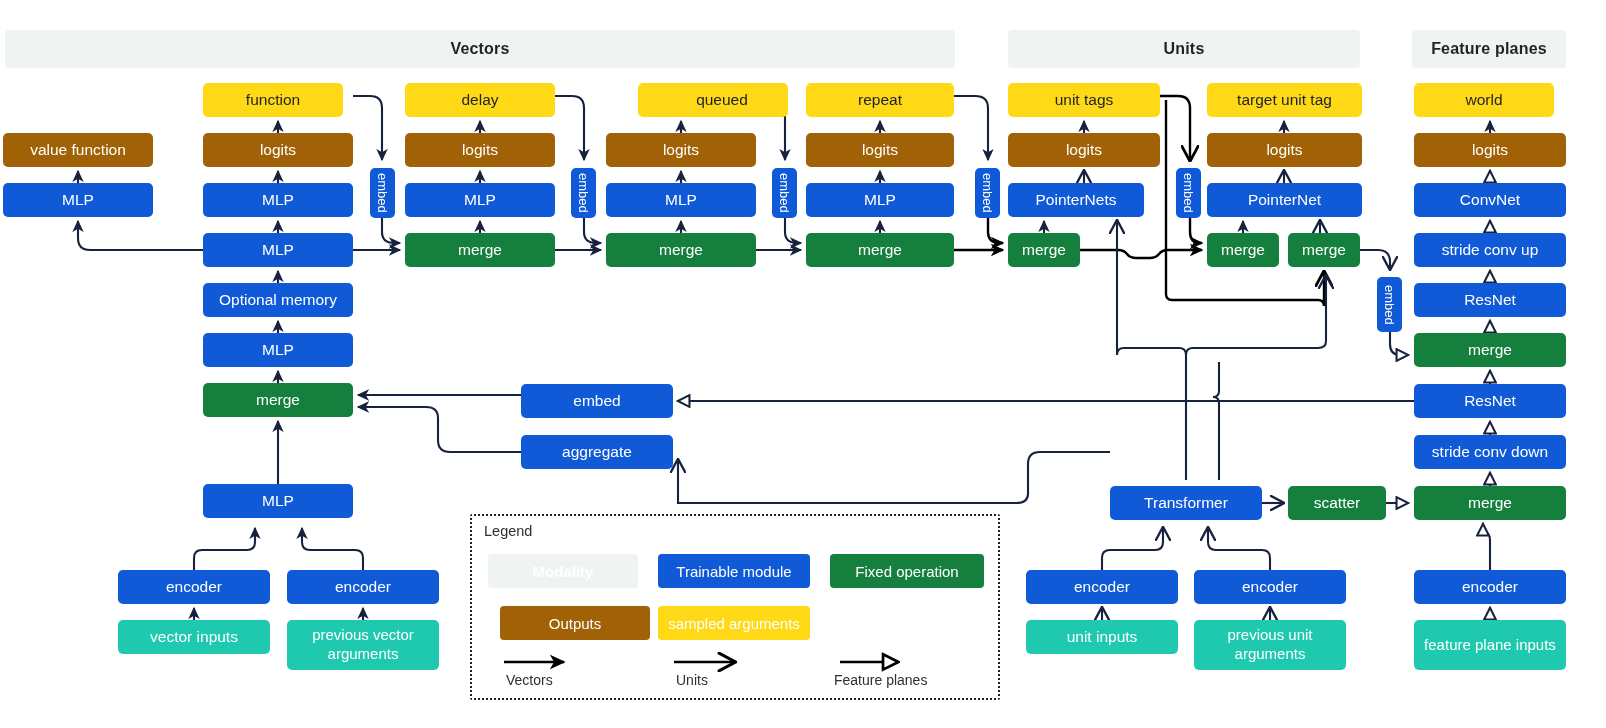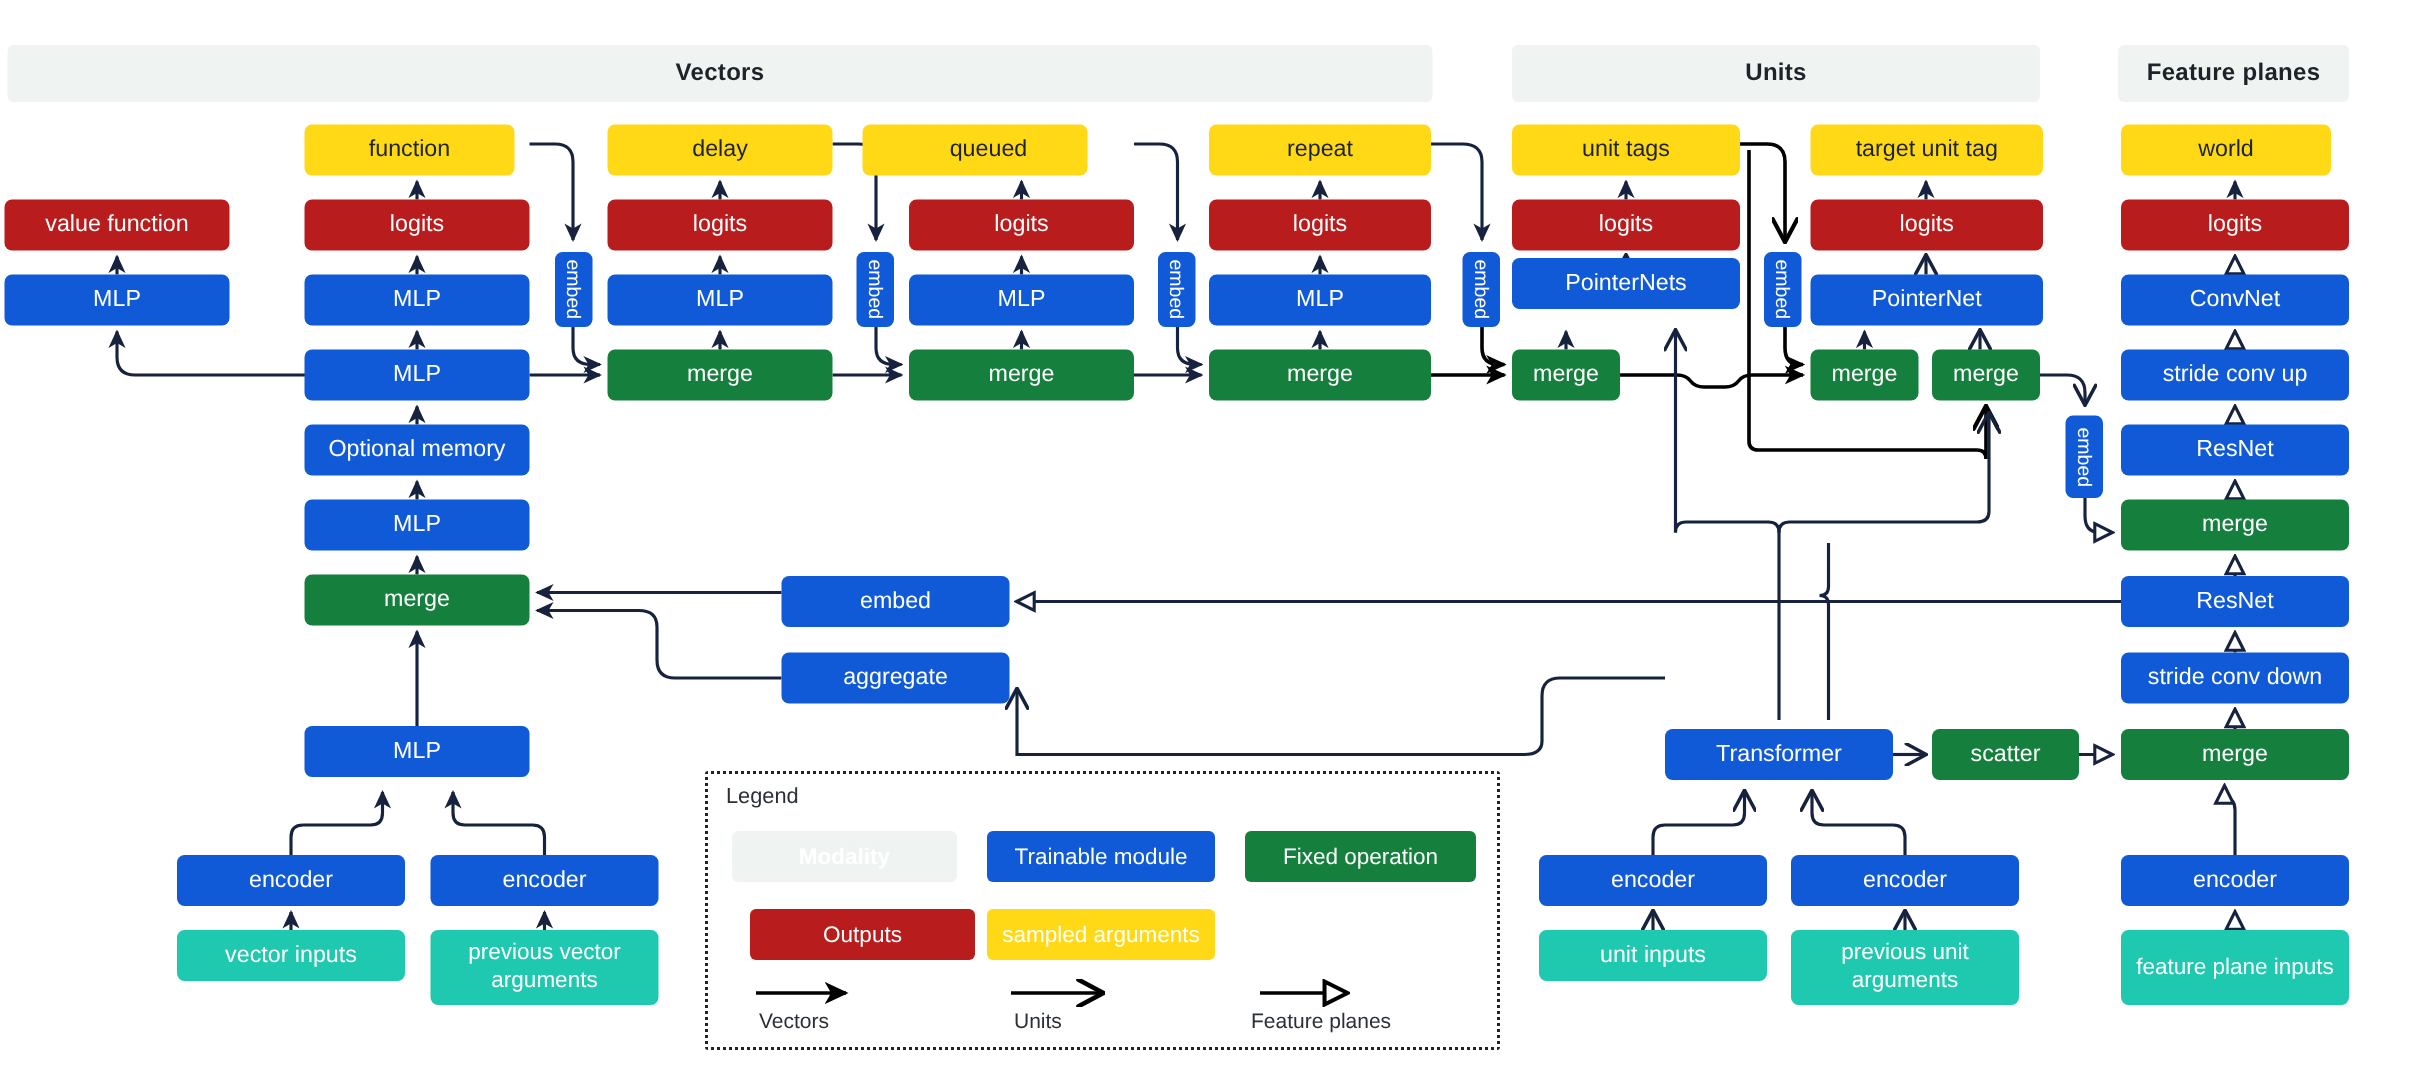--- a/index.html
+++ b/index.html
@@ -15,21 +15,21 @@
 
   .node {
     position:absolute; border-radius:5px;
     display:flex; align-items:center; justify-content:center; text-align:center;
     font-size:15.5px; line-height:1.18; padding:2px 5px;
     color:#ffffff; z-index:3;
   }
   .node.two-line { font-size:15px; line-height:1.25; }
 
   .c-yellow { background:#ffd816; color:#1d2329; }
-  .c-crimson{ background:#b91c1c; color:#ffffff; }
+  .c-crimson{ background:#a16207; color:#ffffff; }
   .c-blue   { background:#105ad8; color:#ffffff; }
   .c-gray   { background:#15803d; color:#ffffff; }
   .c-teal   { background:#1fc9af; color:#ffffff; }
   .c-modal  { background:#eff4f3; color:#1d2329; font-weight:bold; }
 
   .vert { writing-mode: vertical-rl; font-size:13px; padding:0; }
 
   svg.wires { position:absolute; left:0; top:0; width:1606px; height:728px; z-index:1; pointer-events:none; }
   svg.wires .w { fill:none; stroke:#17233e; stroke-width:2.1; }
   svg.wires .wk { fill:none; stroke:#000000; stroke-width:2.4; }
@@ -226,21 +226,21 @@
       </div>
       <div class="node c-blue" style="left: 405px; top: 183px; width: 150px; height: 34px;">
         <span>MLP</span>
       </div>
       <div class="node c-gray" style="left: 405px; top: 233px; width: 150px; height: 34px;">
         <span>merge</span>
       </div>
       <div class="node c-blue vert" style="left: 571px; top: 168px; width: 25px; height: 50px;">
         <span>embed</span>
       </div>
-      <div class="node c-yellow" style="left: 575px; top: 83px; width: 150px; height: 34px; padding-left: 23px;">
+      <div class="node c-yellow" style="left: 638px; top: 83px; width: 150px; height: 34px; padding-left: 23px;">
         <span>queued</span>
       </div>
       <div class="node c-crimson" style="left: 606px; top: 133px; width: 150px; height: 34px;">
         <span>logits</span>
       </div>
       <div class="node c-blue" style="left: 606px; top: 183px; width: 150px; height: 34px;">
         <span>MLP</span>
       </div>
       <div class="node c-gray" style="left: 606px; top: 233px; width: 150px; height: 34px;">
         <span>merge</span>
@@ -262,21 +262,21 @@
       </div>
       <div class="node c-blue vert" style="left: 975px; top: 168px; width: 25px; height: 50px;">
         <span>embed</span>
       </div>
       <div class="node c-yellow" style="left: 1008px; top: 83px; width: 152px; height: 34px;">
         <span>unit tags</span>
       </div>
       <div class="node c-crimson" style="left: 1008px; top: 133px; width: 152px; height: 34px;">
         <span>logits</span>
       </div>
-      <div class="node c-blue" style="left: 1008px; top: 172px; width: 152px; height: 34px;">
+      <div class="node c-blue" style="left: 1008px; top: 183px; width: 136px; height: 34px;">
         <span>PointerNets</span>
       </div>
       <div class="node c-gray" style="left: 1008px; top: 233px; width: 72px; height: 34px;">
         <span>merge</span>
       </div>
       <div class="node c-blue vert" style="left: 1176px; top: 168px; width: 25px; height: 50px;">
         <span>embed</span>
       </div>
       <div class="node c-yellow" style="left: 1207px; top: 83px; width: 155px; height: 34px;">
         <span>target unit tag</span>

